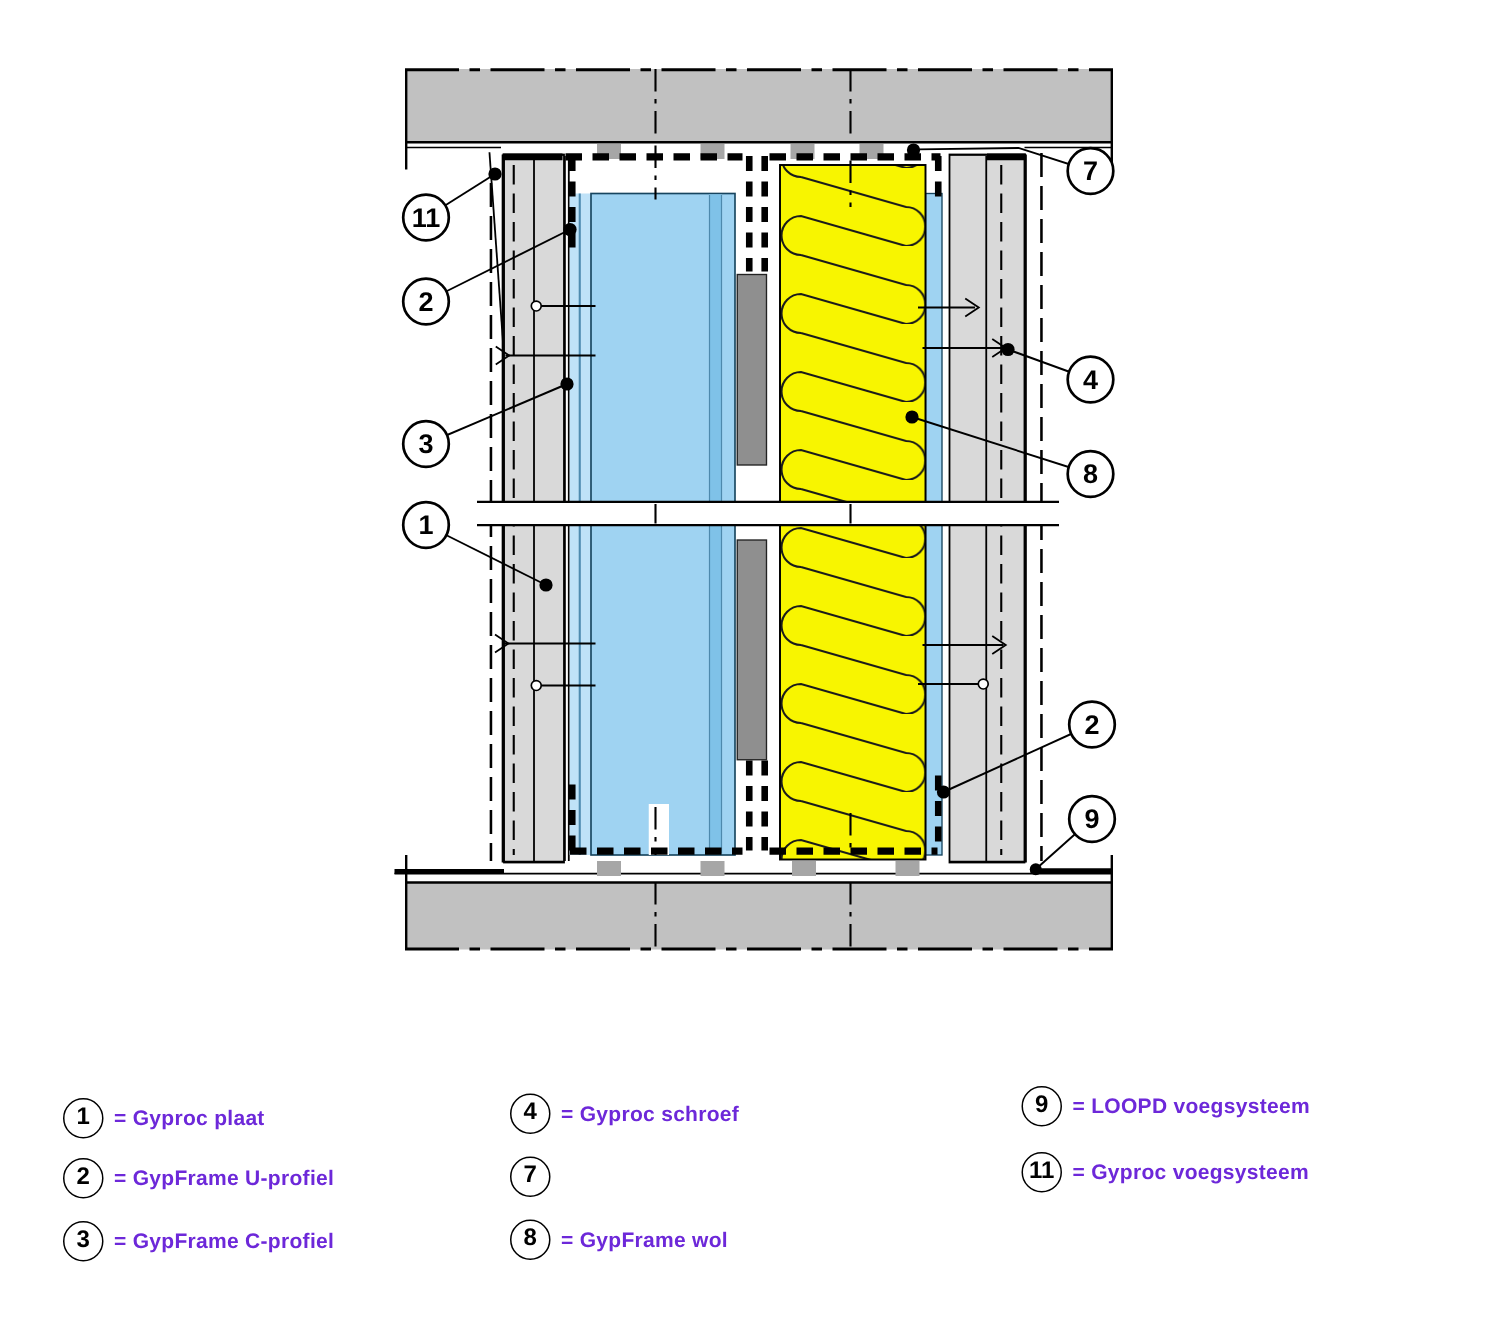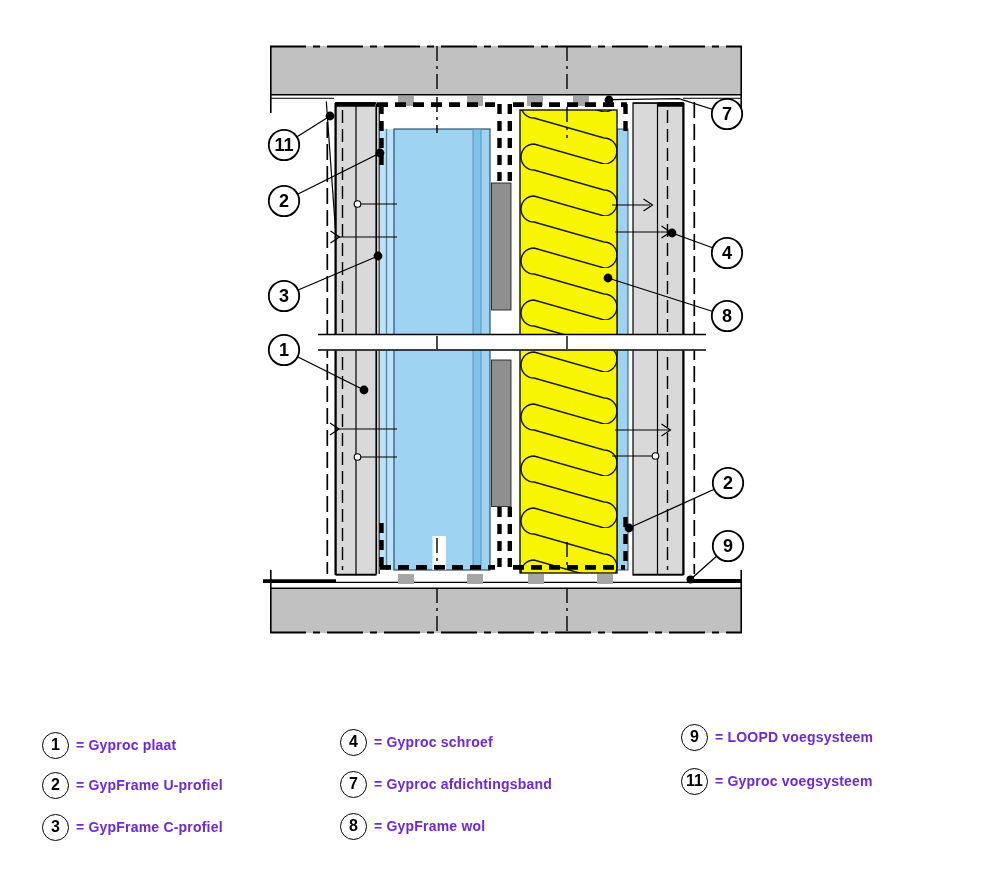--- a/index.html
+++ b/index.html
@@ -247,21 +247,20 @@
   <div class="lrow" style="left:42px;top:813px;">
     <span class="lcirc">3</span>
     <span class="llabel">= GypFrame C-profiel</span>
   </div>
   <div class="lrow" style="left:340px;top:728px;">
     <span class="lcirc">4</span>
     <span class="llabel">= Gyproc schroef</span>
   </div>
   <div class="lrow" style="left:340px;top:770px;">
     <span class="lcirc">7</span>
-    <span class="llabel">= Gyproc afdichtingsband</span>
   </div>
   <div class="lrow" style="left:340px;top:812px;">
     <span class="lcirc">8</span>
     <span class="llabel">= GypFrame wol</span>
   </div>
   <div class="lrow" style="left:681px;top:723px;">
     <span class="lcirc">9</span>
     <span class="llabel">= LOOPD voegsysteem</span>
   </div>
   <div class="lrow" style="left:681px;top:767px;">

